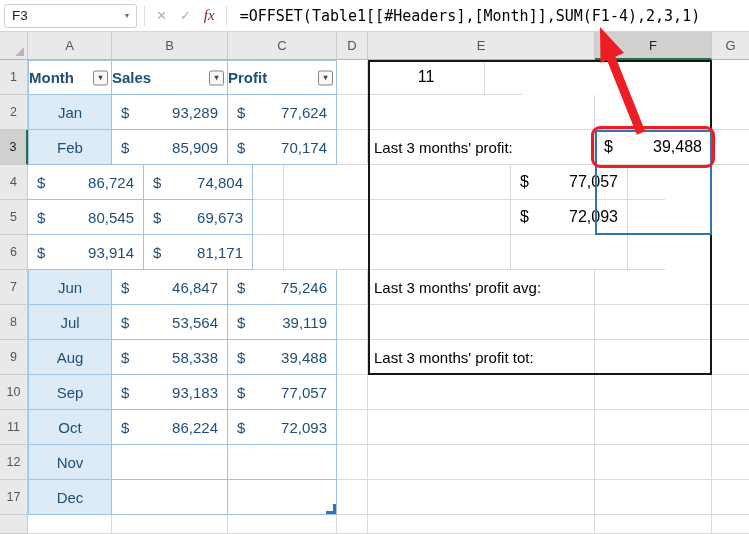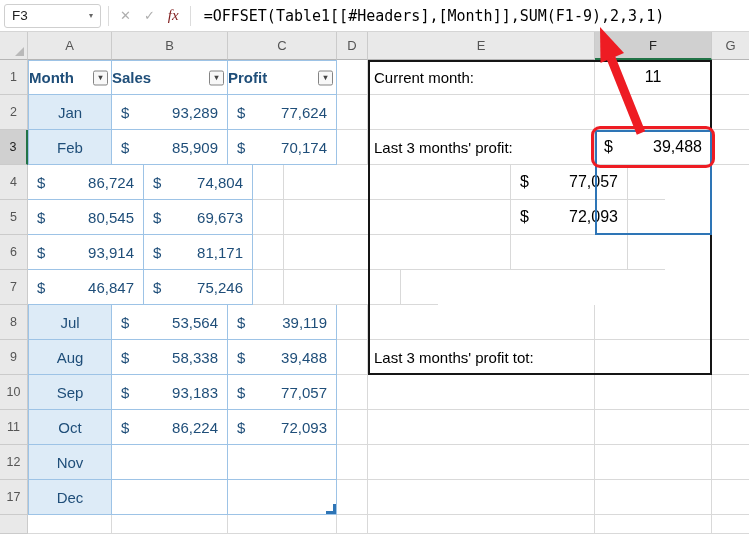--- a/index.html
+++ b/index.html
@@ -1,21 +1,21 @@
 <!DOCTYPE html>
 <html style="--table-text: #1f4e79; --table-border: #9dc3e6; --month-fill: #ddebf7; --grid-line: #d9d9d9; --header-bg: #e9e9e9; --selected-header-bg: #d0d0d0; --selection-accent: #217346; --spill-border: #2e75b6; --annotation-red: #ee1c23; --panel-box-border: #151515;"><head>
 <meta charset="utf-8">
 <style>
   *{margin:0;padding:0;box-sizing:border-box}
   html,body{width:749px;height:534px;overflow:hidden}
   body{position:relative;background:#fff;font-family:"Liberation Sans",sans-serif}
 
   
   .fbar{position:absolute;top:0;left:0;width:749px;height:32px;display:flex;align-items:center;background:#fff;border-bottom:1px solid #d5d5d5}
-  .namebox{width:97px;height:24px;margin-left:4px;border:1px solid #cfcfcf;border-radius:3px;display:flex;align-items:center;padding:0 7px;font-size:13.5px;color:#222;background:#fff}
+  .namebox{width:133px;height:24px;margin-left:4px;border:1px solid #cfcfcf;border-radius:3px;display:flex;align-items:center;padding:0 7px;font-size:13.5px;color:#222;background:#fff}
   .namebox .chev{margin-left:auto;font-size:8px;color:#666;line-height:1}
   .vsep{width:1px;height:20px;background:#dcdcdc;margin:0 7px;flex:none}
   .fxicons{display:flex;align-items:center;gap:13px;padding:0 4px}
   .ic-x,.ic-check{color:#aeaeae;font-size:13px}
   .ic-fx{font-family:"Liberation Serif",serif;font-style:italic;font-weight:400;font-size:15px;color:#7f1d1d}
   .finput{flex:1;font-family:"DejaVu Sans Mono",monospace;font-size:15px;color:#000;white-space:nowrap;overflow:hidden;padding-left:6px}
 
   
   .sheet{position:absolute;top:32px;left:0;width:749px;height:502px}
   .chrow{display:flex;height:28px}
@@ -62,21 +62,21 @@
     <span>F3</span>
     <span class="chev">▾</span>
   </div>
   <div class="vsep"></div>
   <div class="fxicons">
     <span class="ic-x">✕</span>
     <span class="ic-check">✓</span>
     <span class="ic-fx">fx</span>
   </div>
   <div class="vsep"></div>
-  <div class="finput">=OFFSET(Table1[[#Headers],[Month]],SUM(F1-9),2,3,1)</div>
+  <div class="finput">=OFFSET(Table1[[#Headers],[Month]],SUM(F1-4),2,3,1)</div>
 </div>
 
 <div class="sheet">
 
   <div class="chrow">
     <div class="ch w-rh corner"></div>
     <div class="ch A">A</div>
     <div class="ch B">B</div>
     <div class="ch C">C</div>
     <div class="ch D">D</div>
@@ -99,21 +99,20 @@
           <span>▾</span>
         </span>
     </div>
     <div class="c C t hd tp">
       <span>Profit</span>
       <span class="fbtn">
           <span>▾</span>
         </span>
     </div>
     <div class="c D"></div>
-    <div class="c E lbl">Current month:</div>
     <div class="c F ctr">11</div>
     <div class="c G"></div>
   </div>
 
   <div class="row">
     <div class="rh">2</div>
     <div class="c A t m lb">Jan</div>
     <div class="c B t acct">
         <span>$</span>
         <span>93,289</span>
@@ -197,29 +196,31 @@
         <span>81,171</span>
       </div>
     <div class="c D"></div>
     <div class="c E"></div>
     <div class="c F"></div>
     <div class="c G"></div>
   </div>
 
   <div class="row">
     <div class="rh">7</div>
+    <div class="c A t m lb">Jun</div>
     <div class="c B t acct">
         <span>$</span>
         <span>46,847</span>
       </div>
     <div class="c C t acct">
         <span>$</span>
         <span>75,246</span>
       </div>
     <div class="c D"></div>
+    <div class="c E lbl">Last 3 months' profit avg:</div>
     <div class="c F"></div>
     <div class="c G"></div>
   </div>
 
   <div class="row">
     <div class="rh">8</div>
     <div class="c A t m lb">Jul</div>
     <div class="c B t acct">
         <span>$</span>
         <span>53,564</span>

